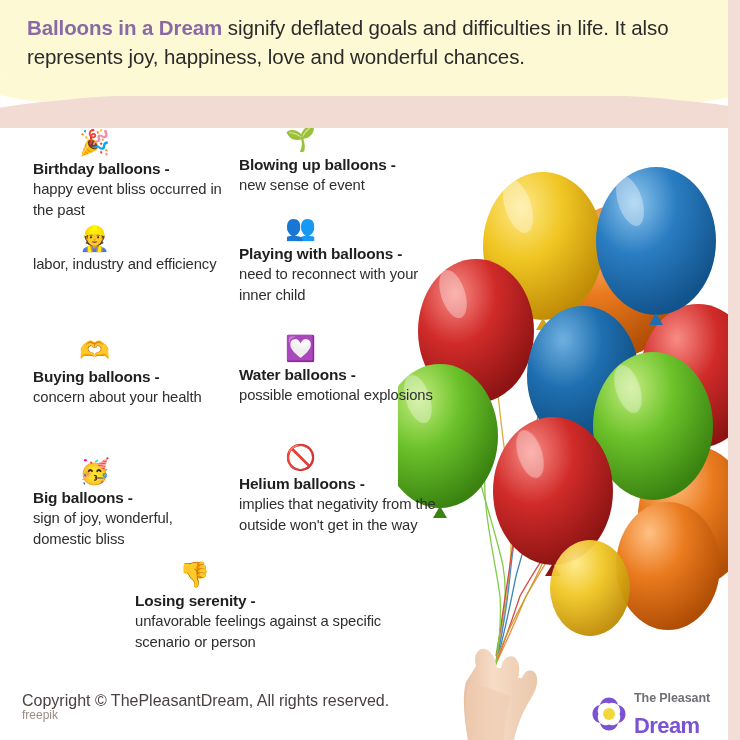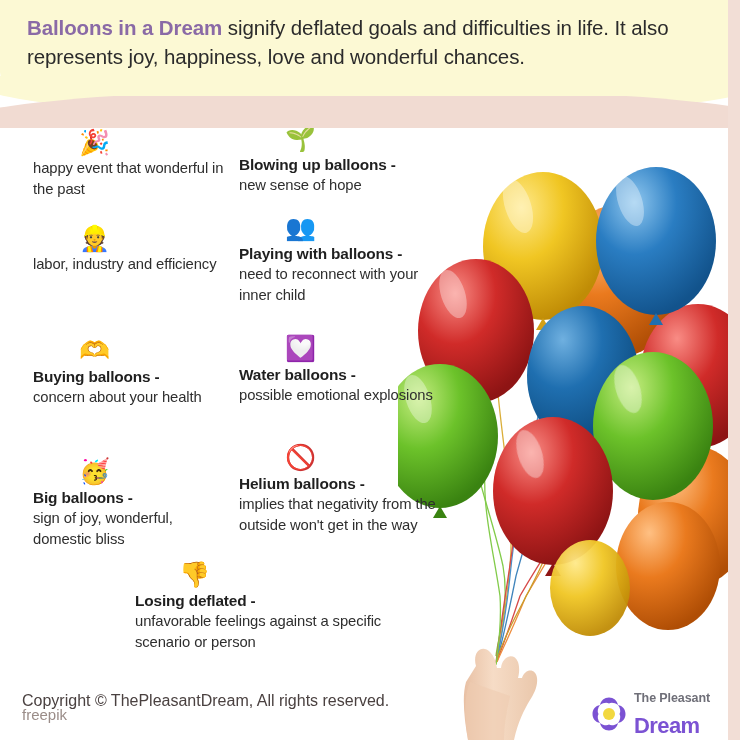--- a/index.html
+++ b/index.html
@@ -147,21 +147,21 @@
     top: 694px;
     font-size: 16px;
     color: #4a4140;
     line-height: 14px;
     z-index: 4;
   }
   .credit {
     position: absolute;
     left: 22px;
     top: 708px;
-    font-size: 15px;
+    font-size: 12px;
     color: #9a8c88;
     line-height: 14px;
     z-index: 4;
   }
 
   .logo {
     position: absolute;
     right: 18px;
     top: 692px;
     display: flex;
@@ -292,21 +292,22 @@
   <div class="header-band"></div>
   <div class="header-text">
     <span class="hl">Balloons in a Dream</span><span> signify deflated goals and difficulties in life. It also represents joy, happiness, love and wonderful chances.</span>
   </div>
   <div class="body-curve"></div>
 
   <div class="section-title">Interpretations of some Balloon Dreams</div>
 
   <div class="item col-l i1">
     <span class="ico">🎉</span>
-    <div class="desc">happy event that wonderful in the past</div>
+    <div class="ttl">Birthday balloons -</div>
+    <div class="desc">happy event bliss occurred in the past</div>
   </div>
 
   <div class="item col-l i2">
     <span class="ico">👷</span>
     <div class="desc">labor, industry and efficiency</div>
   </div>
 
   <div class="item col-l i3">
     <span class="ico">🫶</span>
     <div class="ttl">Buying balloons -</div>
@@ -315,21 +316,21 @@
 
   <div class="item col-l i4">
     <span class="ico">🥳</span>
     <div class="ttl">Big balloons -</div>
     <div class="desc">sign of joy, wonderful, domestic bliss</div>
   </div>
 
   <div class="item col-r r1">
     <span class="ico">🌱</span>
     <div class="ttl">Blowing up balloons -</div>
-    <div class="desc">new sense of hope</div>
+    <div class="desc">new sense of event</div>
   </div>
 
   <div class="item col-r r2">
     <span class="ico">👥</span>
     <div class="ttl">Playing with balloons -</div>
     <div class="desc">need to reconnect with your inner child</div>
   </div>
 
   <div class="item col-r r3">
     <span class="ico">💟</span>
@@ -338,21 +339,21 @@
   </div>
 
   <div class="item col-r r4">
     <span class="ico">🚫</span>
     <div class="ttl">Helium balloons -</div>
     <div class="desc">implies that negativity from the outside won't get in the way</div>
   </div>
 
   <div class="item col-b b1">
     <span class="ico">👎</span>
-    <div class="ttl">Losing deflated -</div>
+    <div class="ttl">Losing serenity -</div>
     <div class="desc">unfavorable feelings against a specific scenario or person</div>
   </div>
 
   <div class="copyright">Copyright © ThePleasantDream, All rights reserved.</div>
   <div class="credit">freepik</div>
 
   <div class="logo">
     <svg class="logo-mark" viewBox="0 0 48 48" xmlns="http://www.w3.org/2000/svg">
       <g fill="#7b52d3">
         <path d="M24 2 C 18 2, 13 6, 12 12 C 16 9, 21 8, 24 10 C 27 8, 32 9, 36 12 C 35 6, 30 2, 24 2 Z"></path>

